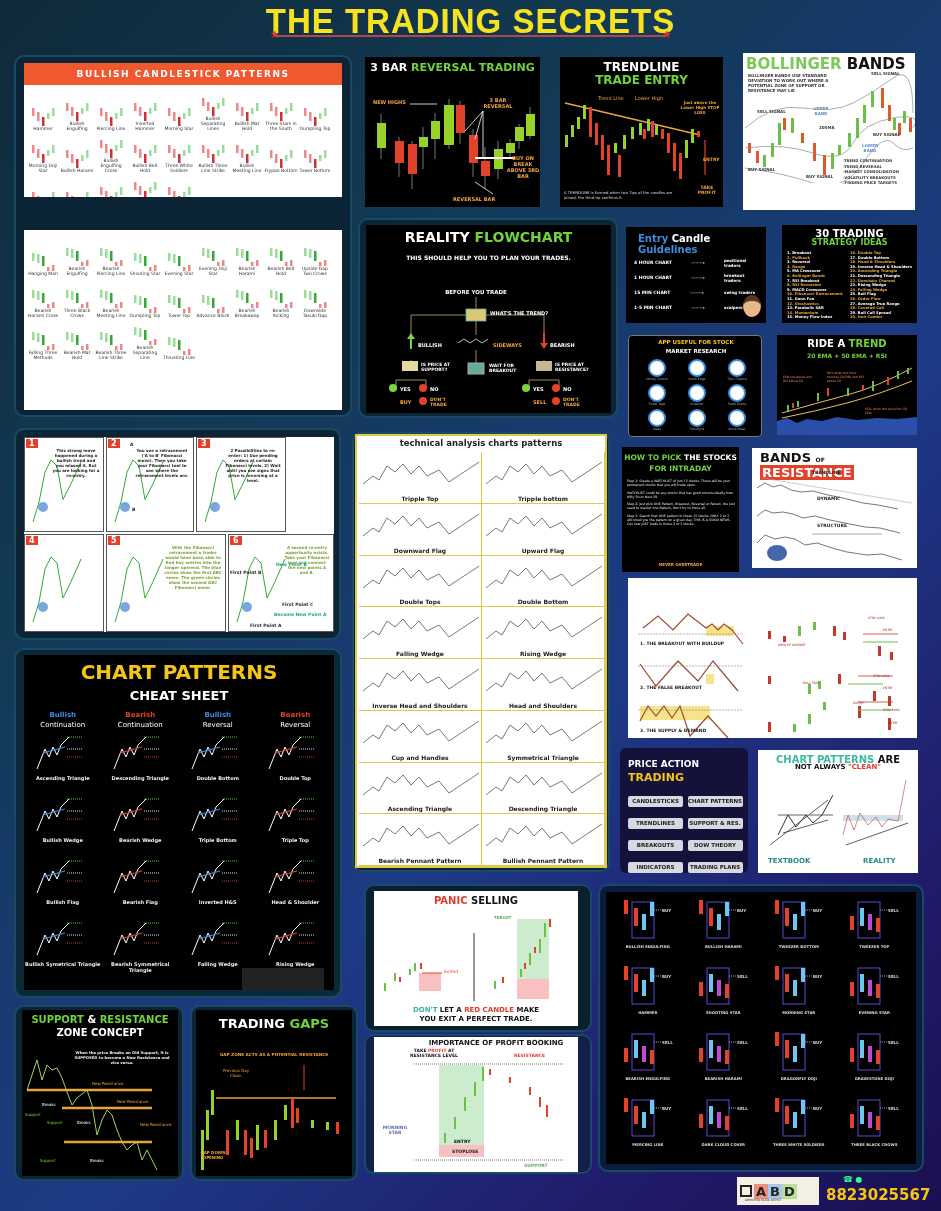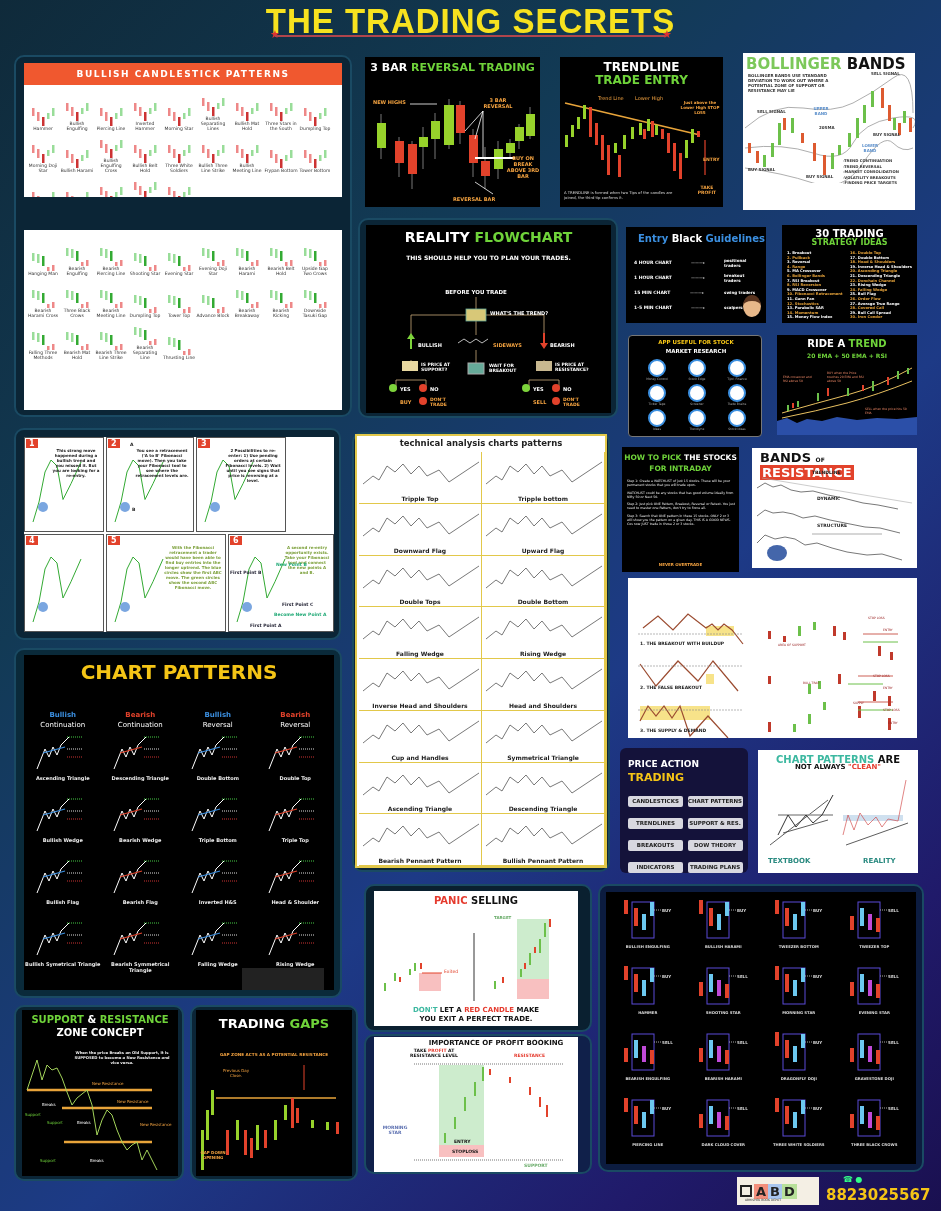--- a/index.html
+++ b/index.html
@@ -692,21 +692,21 @@
   <div class="abs b" style="left:64px;top:161px;font-size:5px">NO</div>
   <div class="abs b" style="left:167px;top:161px;font-size:5px">YES</div>
   <div class="abs b" style="left:197px;top:161px;font-size:5px">NO</div>
   <div class="abs b or" style="left:34px;top:174px;font-size:5px">BUY</div>
   <div class="abs b or" style="left:64px;top:172px;width:20px;font-size:4.5px">DON'T TRADE</div>
   <div class="abs b or" style="left:167px;top:174px;font-size:5px">SELL</div>
   <div class="abs b or" style="left:197px;top:172px;width:20px;font-size:4.5px">DON'T TRADE</div>
 </div>
 
 <div class="card blk" style="left:626px;top:227px;width:140px;height:96px">
-  <div class="abs b" style="left:12px;top:6px;font-size:10px"><span class="bl">Entry </span><span>Black </span><span class="bl">Guidelines</span></div>
+  <div class="abs b" style="left:12px;top:6px;font-size:10px"><span class="bl">Entry </span><span>Candle </span><span class="bl">Guidelines</span></div>
   <div id="entry-rows" class="abs" style="left:8px;top:28px;width:128px">
       <div style="display:flex;justify-content:space-between;align-items:center;height:15px;font-size:4.5px;font-weight:bold">
         <span>4 HOUR CHART</span>
         <span style="color:#aaa;font-size:4px">———▸</span>
         <span style="width:38px;font-size:4px">positional traders</span>
       </div>
       <div style="display:flex;justify-content:space-between;align-items:center;height:15px;font-size:4.5px;font-weight:bold">
         <span>1 HOUR CHART</span>
         <span style="color:#aaa;font-size:4px">———▸</span>
         <span style="width:38px;font-size:4px">breakout traders</span>
@@ -1089,20 +1089,21 @@
       <div style="position:absolute;left:255px;top:108px;font-size:3px;color:#922">ENTRY</div>
       <div style="position:absolute;left:225px;top:123px;font-size:3px;color:#922">SUPPLY</div>
       <div style="position:absolute;left:255px;top:130px;font-size:3px;color:#922">STOP LOSS</div>
       <div style="position:absolute;left:260px;top:143px;font-size:3px;color:#922">ENTRY</div>
     </div>
 </div>
 
 <div class="panel" style="left:14px;top:648px;width:328px;height:350px;background:#0a2a3a"></div>
 <div class="card blk" style="left:24px;top:655px;width:310px;height:335px">
   <div class="abs b c yl" style="left:0;top:5px;width:310px;font-size:20px">CHART PATTERNS</div>
+  <div class="abs b c" style="left:0;top:33px;width:310px;font-size:13px">CHEAT SHEET</div>
   <div id="cheat-heads" class="abs" style="left:0;top:55px;width:310px;display:flex">
       <div style="flex:1;text-align:center;line-height:10px">
         <div style="font-size:7px;font-weight:bold;color:#3b8fe0">Bullish</div>
         <div style="font-size:7px;color:#fff">Continuation</div>
       </div>
       <div style="flex:1;text-align:center;line-height:10px">
         <div style="font-size:7px;font-weight:bold;color:#e2422b">Bearish</div>
         <div style="font-size:7px;color:#fff">Continuation</div>
       </div>
       <div style="flex:1;text-align:center;line-height:10px">

